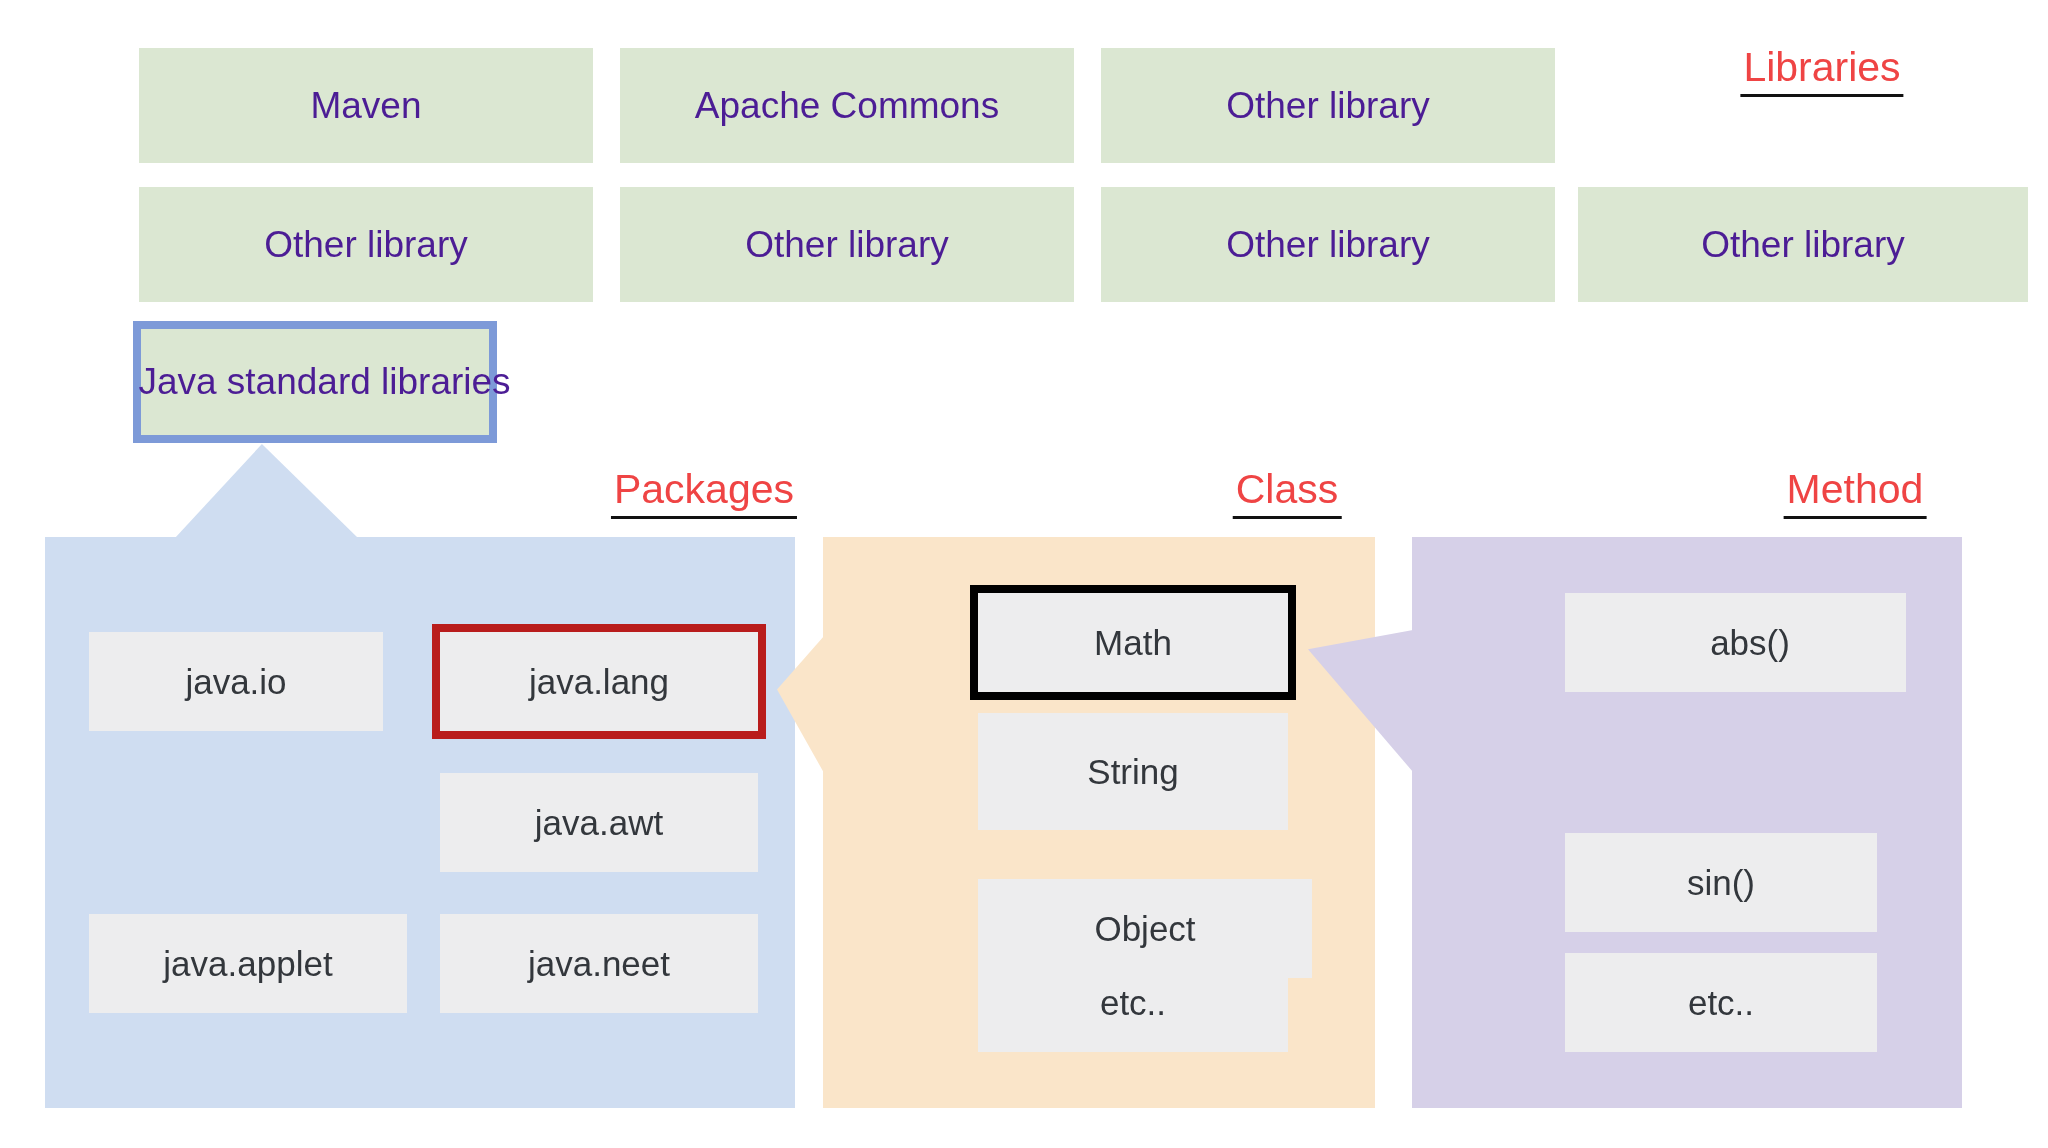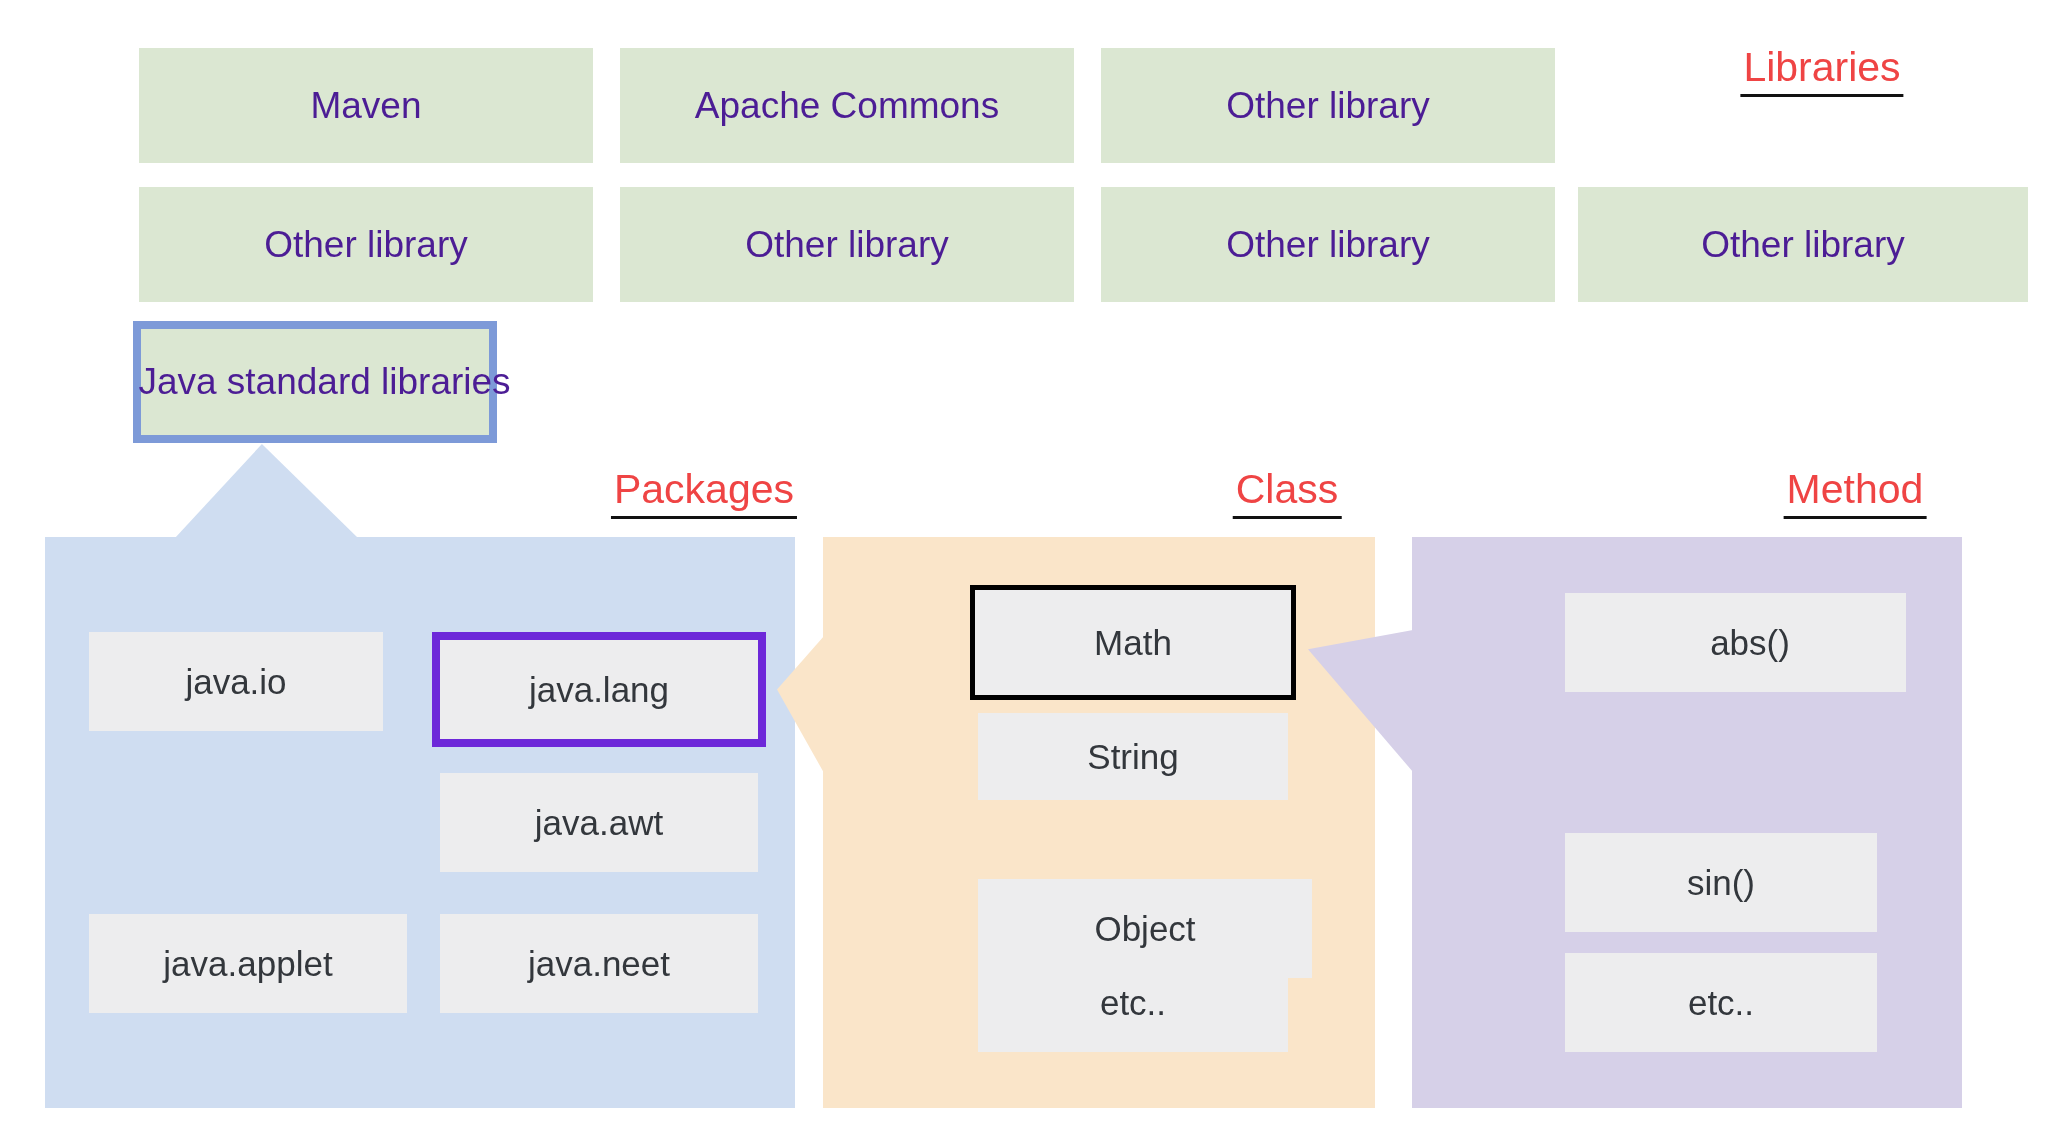--- a/index.html
+++ b/index.html
@@ -57,26 +57,25 @@
     color: #33373c;
     white-space: nowrap;
   }
   .outline-blue {
     box-sizing: border-box;
     border: 8px solid #7d9ad8;
     background: #dbe7d2;
   }
   .outline-orange {
     box-sizing: border-box;
-    border: 8px solid #6d28d9;
-    margin-top: 8px;
+    border: 8px solid #b91c1c;
   }
   .outline-purple {
     box-sizing: border-box;
-    border: 5px solid #000000;
+    border: 8px solid #000000;
   }
 
   
   .shape { position: absolute; }
   .tri-up {
     background: #cfddf1;
     clip-path: polygon(47.5% 0%, 100% 100%, 0% 100%);
   }
   .arrow-left-peach {
     background: #fae5c9;
@@ -119,21 +118,21 @@
   <div class="title" style="left:1287px; top:466px;">Class</div>
   <div class="title" style="left:1855px; top:466px;">Method</div>
 
   <div class="item" style="left:89px; top:632px; width:294px; height:99px;">java.io</div>
   <div class="item outline-orange" style="left:432px; top:624px; width:334px; height:115px;">java.lang</div>
   <div class="item" style="left:440px; top:773px; width:318px; height:99px;">java.awt</div>
   <div class="item" style="left:89px; top:914px; width:318px; height:99px;">java.applet</div>
   <div class="item" style="left:440px; top:914px; width:318px; height:99px;">java.neet</div>
 
   <div class="item outline-purple" style="left:970px; top:585px; width:326px; height:115px;">Math</div>
-  <div class="item" style="left:978px; top:713px; width:310px; height:87px;">String</div>
+  <div class="item" style="left:978px; top:713px; width:310px; height:117px;">String</div>
   <div class="item" style="left:978px; top:879px; width:334px; height:99px;">Object</div>
   <div class="item" style="left:978px; top:953px; width:310px; height:99px;">etc..</div>
 
   <div class="item" style="left:1565px; top:593px; width:312px; height:99px;padding-left:29px;">abs()</div>
   <div class="item" style="left:1565px; top:833px; width:312px; height:99px;">sin()</div>
   <div class="item" style="left:1565px; top:953px; width:312px; height:99px;">etc..</div>
 
 </div>
 
 </body></html>

